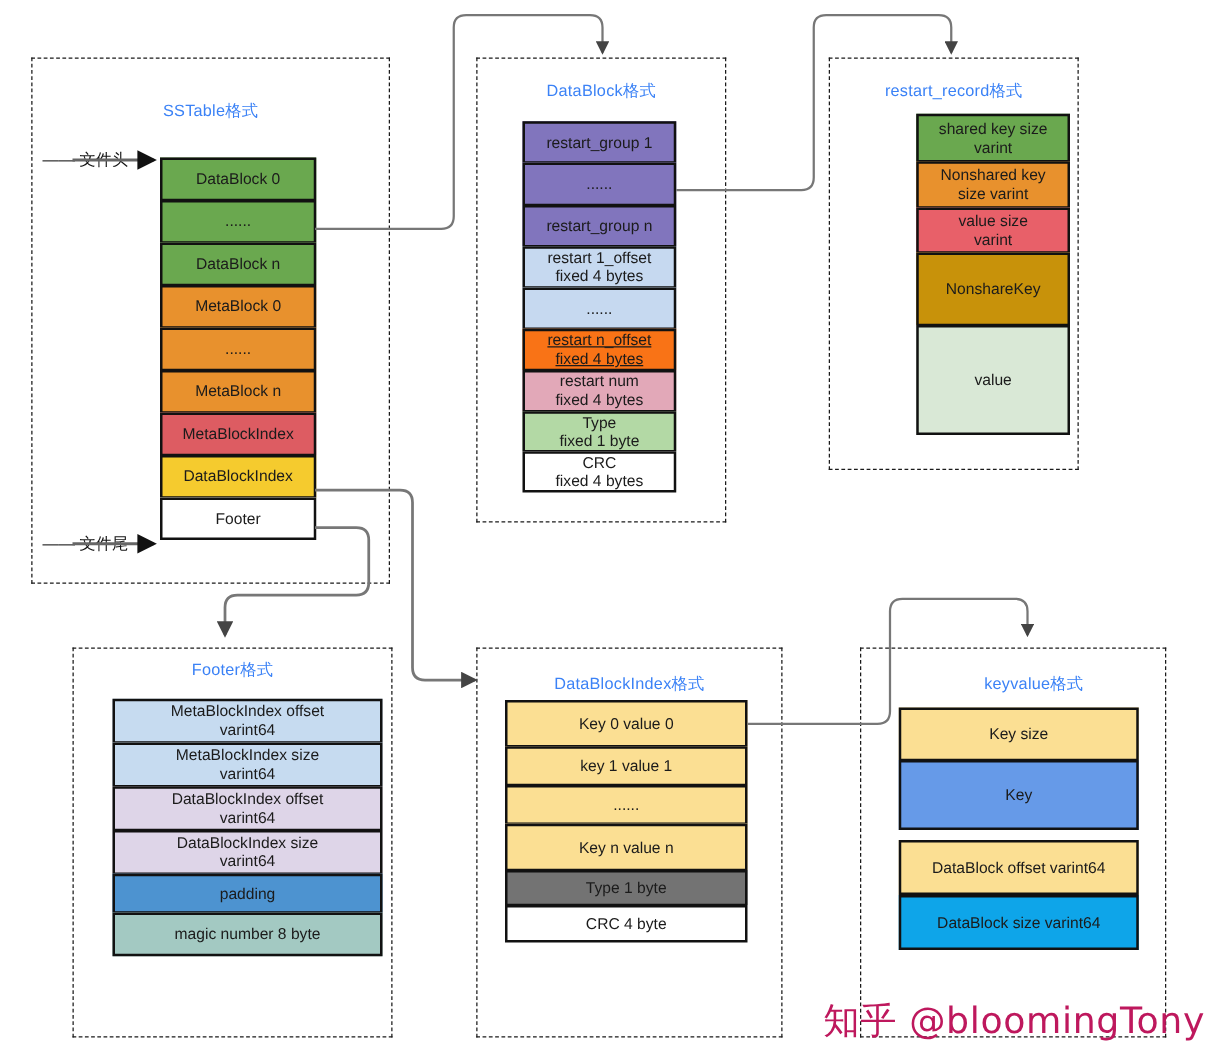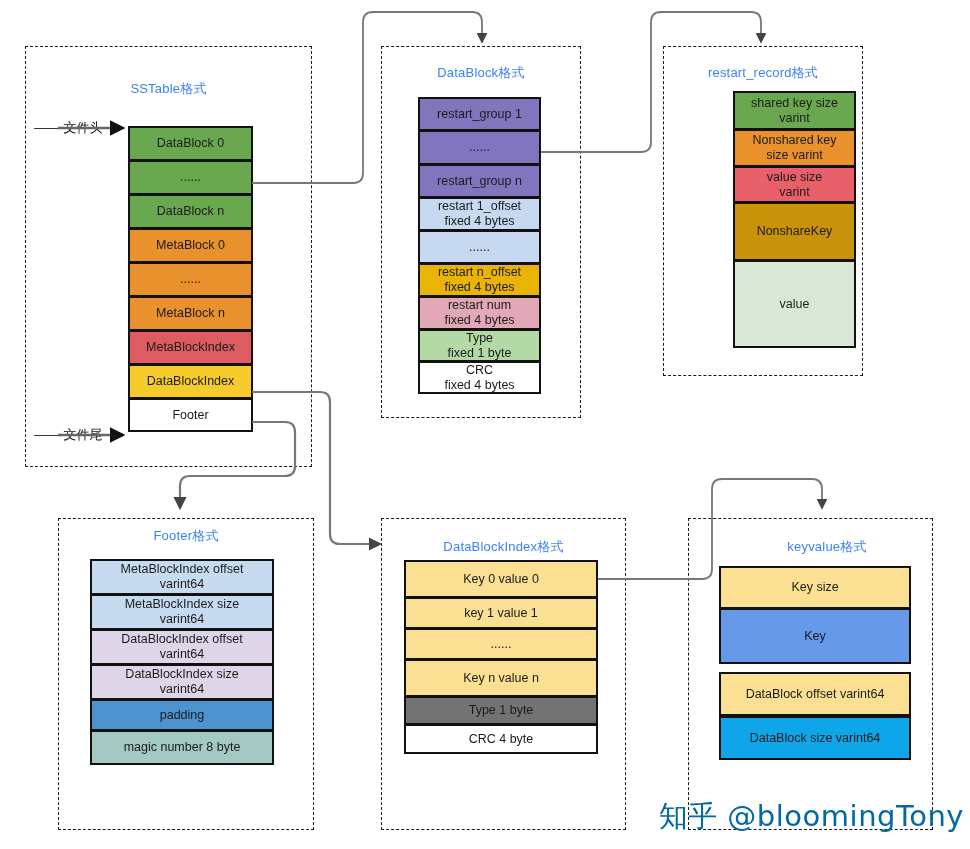--- a/index.html
+++ b/index.html
@@ -66,21 +66,21 @@
     font-size:13px;
     color:#111;
     white-space:nowrap;
     z-index:4;
   }
   .watermark{
     position:absolute;
     right:6px;
     bottom:12px;
     font-size:29px;
-    color:#0369a1;
+    color:#be185d;
     letter-spacing:.5px;
     white-space:nowrap;
     z-index:6;
     font-family:"DejaVu Sans","Liberation Sans",sans-serif;
   }
 </style>
 </head>
 <body>
 
 <div id="canvas">
@@ -148,21 +148,21 @@
 
   <div class="group" style="left:381px; top:46px; width:200px; height:372px;"></div>
   <div class="group-title" style="left:381px; top:64px; width:200px;">DataBlock格式</div>
   <div class="stack" id="stack-datablock" style="left:418px; top:97px; width:123px;">
       <div class="cell" style="background: rgb(129, 117, 189); height: 33px;">restart_group 1</div>
       <div class="cell" style="background: rgb(129, 117, 189); height: 34px;">......</div>
       <div class="cell" style="background: rgb(129, 117, 189); height: 33px;">restart_group n</div>
       <div class="cell" style="background: rgb(198, 217, 240); height: 33px;">restart 1_offset
 fixed 4 bytes</div>
       <div class="cell" style="background: rgb(198, 217, 240); height: 33px;">......</div>
-      <div class="cell" style="background: #eab308; height: 33px;">restart n_offset
+      <div class="cell" style="background: #f97316; height: 33px; text-decoration: underline;">restart n_offset
 fixed 4 bytes</div>
       <div class="cell" style="background: rgb(226, 168, 184); height: 33px;">restart num
 fixed 4 bytes</div>
       <div class="cell" style="background: rgb(179, 217, 165); height: 32px;">Type
 fixed 1 byte</div>
       <div class="cell" style="background: rgb(255, 255, 255); height: 33px;">CRC
 fixed 4 bytes</div>
     </div>
 
   <div class="group" style="left:663px; top:46px; width:200px; height:330px;"></div>
@@ -173,21 +173,21 @@
       <div class="cell" style="background: rgb(232, 145, 45); height: 37px;">Nonshared key
 size varint</div>
       <div class="cell" style="background: rgb(232, 96, 105); height: 36px;">value size
 varint</div>
       <div class="cell" style="background: rgb(200, 146, 10); height: 58px;">NonshareKey</div>
       <div class="cell" style="background: rgb(217, 232, 214); height: 88px;">value</div>
     </div>
 
   <div class="group" style="left:58px; top:518px; width:256px; height:312px;"></div>
   <div class="group-title" style="left:58px; top:527px; width:256px;">Footer格式</div>
-  <div class="stack" id="stack-footer" style="left:90px; top:559px; width:184px;">
+  <div class="stack" id="stack-footer" style="left:90px; top:559px; width:216px;">
       <div class="cell" style="background: rgb(198, 219, 240); height: 35px;">MetaBlockIndex offset
 varint64</div>
       <div class="cell" style="background: rgb(198, 219, 240); height: 35px;">MetaBlockIndex size
 varint64</div>
       <div class="cell" style="background: rgb(222, 213, 232); height: 35px;">DataBlockIndex offset
 varint64</div>
       <div class="cell" style="background: rgb(222, 213, 232); height: 35px;">DataBlockIndex size
 varint64</div>
       <div class="cell" style="background: rgb(77, 147, 208); height: 31px;">padding</div>
       <div class="cell" style="background: rgb(163, 201, 194); height: 35px;">magic number 8 byte</div>

